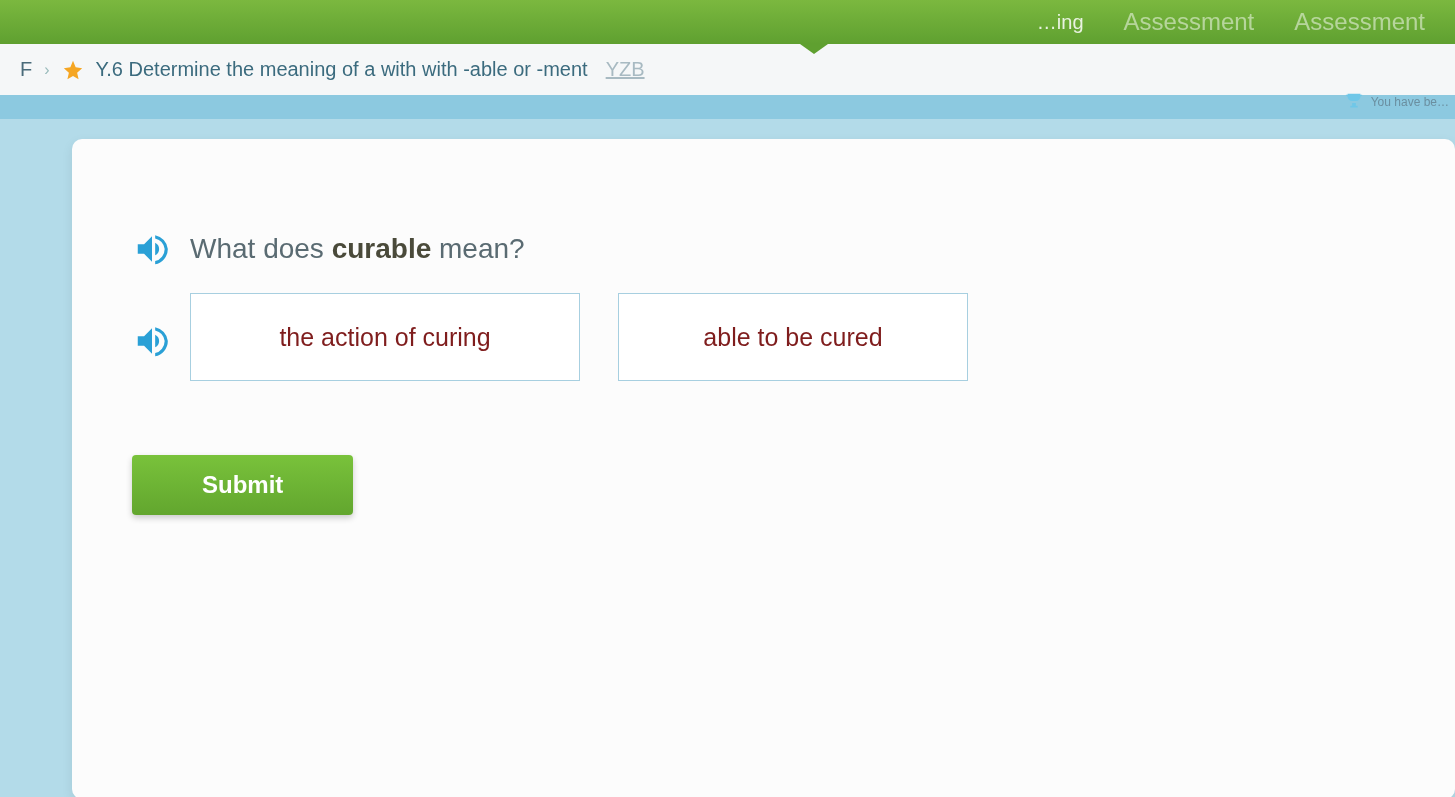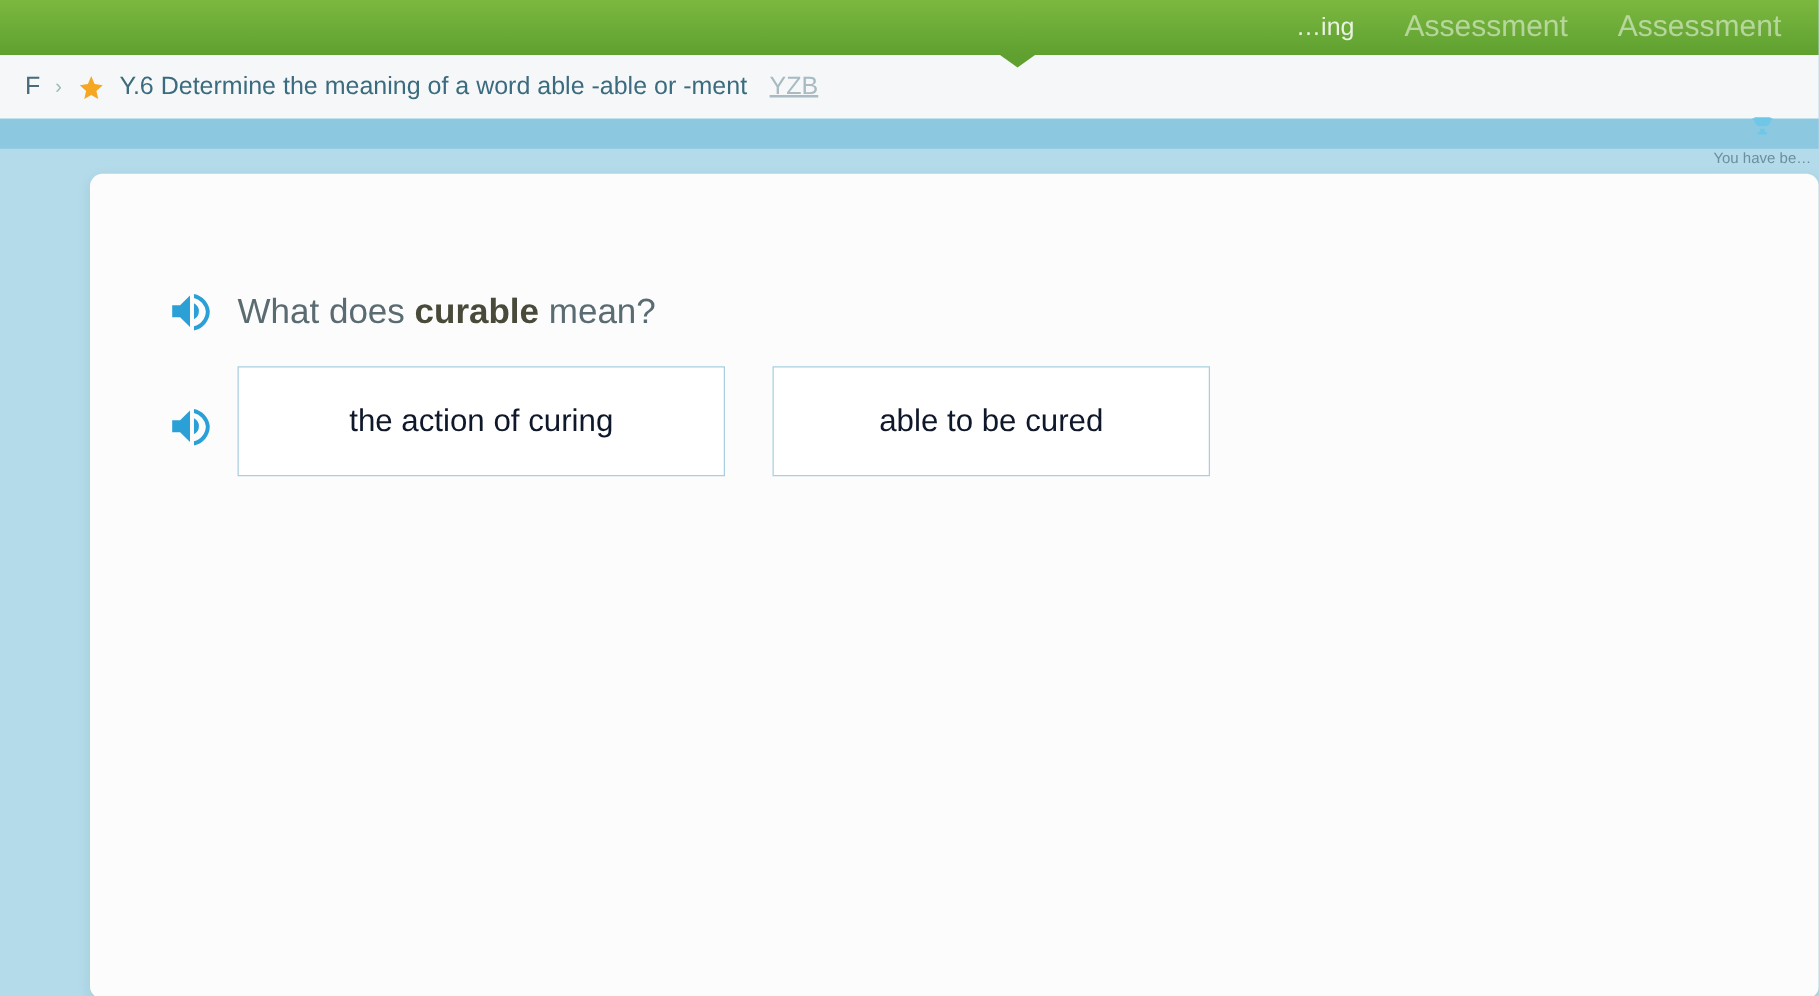--- a/index.html
+++ b/index.html
@@ -72,21 +72,20 @@
       position: absolute;
       right: 0;
       top: -4px;
       display: flex;
       align-items: center;
       gap: 6px;
       padding-right: 6px;
       color: #6b8fa0;
       font-size: 12px;
       font-weight: 500;
-      flex-direction: column;
     }
     .trophy-icon svg { display: block; }
     .card {
       background: #fcfcfc;
       border-radius: 10px;
       margin: 20px 0 0 72px;
       padding: 90px 40px 140px 60px;
       min-height: 660px;
       box-shadow: 0 4px 12px rgba(0,0,0,0.08);
       position: relative;
@@ -126,21 +125,21 @@
       grid-auto-rows: 88px;
       gap: 28px 38px;
     }
     .choice {
       border: 1px solid #a7cfe0;
       background: #fff;
       display: flex;
       align-items: center;
       justify-content: center;
       font-size: 25px;
-      color: #0f172a;
+      color: #7f1d1d;
       cursor: pointer;
       padding: 0 18px;
     }
     .submit-btn {
       margin-top: 74px;
       background: linear-gradient(to bottom, #79c23b, #62a62e);
       color: #fff;
       font-size: 24px;
       font-weight: 600;
       border: none;
@@ -160,21 +159,21 @@
 </div>
 
 <div class="breadcrumb-bar">
   <span>F</span>
   <span class="breadcrumb-separator">›</span>
   <span class="star-icon">
     <svg width="22" height="22" viewBox="0 0 24 24">
         <path fill="#f5a623" d="M12 2l2.9 6.9L22 10l-5.5 5 1.6 7L12 18.5 5.9 22l1.6-7L2 10l7.1-1.1z"></path>
       </svg>
   </span>
-  <span class="breadcrumb-title">Y.6 Determine the meaning of a word able -able or -ment</span>
+  <span class="breadcrumb-title">Y.6 Determine the meaning of a with with -able or -ment</span>
   <span class="breadcrumb-code">YZB</span>
 </div>
 
 <div class="content-wrap">
   <div class="ribbon">
     <div class="trophy-area">
       <span class="trophy-icon">
         <svg width="22" height="22" viewBox="0 0 24 24">
             <path fill="#6fc7e8" d="M5 3h14v3a5 5 0 0 1-5 5h-4A5 5 0 0 1 5 6V3zm5 10h4v3h2v2H8v-2h2v-3zM3 4h2v2a3 3 0 0 1-2-2zm16 0h2a3 3 0 0 1-2 2V4z"></path>
           </svg>
@@ -201,15 +200,16 @@
         <svg width="38" height="38" viewBox="0 0 24 24">
             <path fill="#2aa0d6" d="M3 9v6h4l5 5V4L7 9H3zm13.5 3a4.5 4.5 0 0 0-2.5-4v8a4.5 4.5 0 0 0 2.5-4zm-2.5-8.7v2.06A8 8 0 0 1 20 12a8 8 0 0 1-6 7.64v2.06A10 10 0 0 0 22 12 10 10 0 0 0 14 3.3z"></path>
           </svg>
       </span>
       <div class="choices-grid">
         <div class="choice">the action of curing</div>
         <div class="choice">able to be cured</div>
       </div>
     </div>
 
+    <button class="submit-btn">Submit</button>
 
   </div>
 </div>
 
 </body></html>

